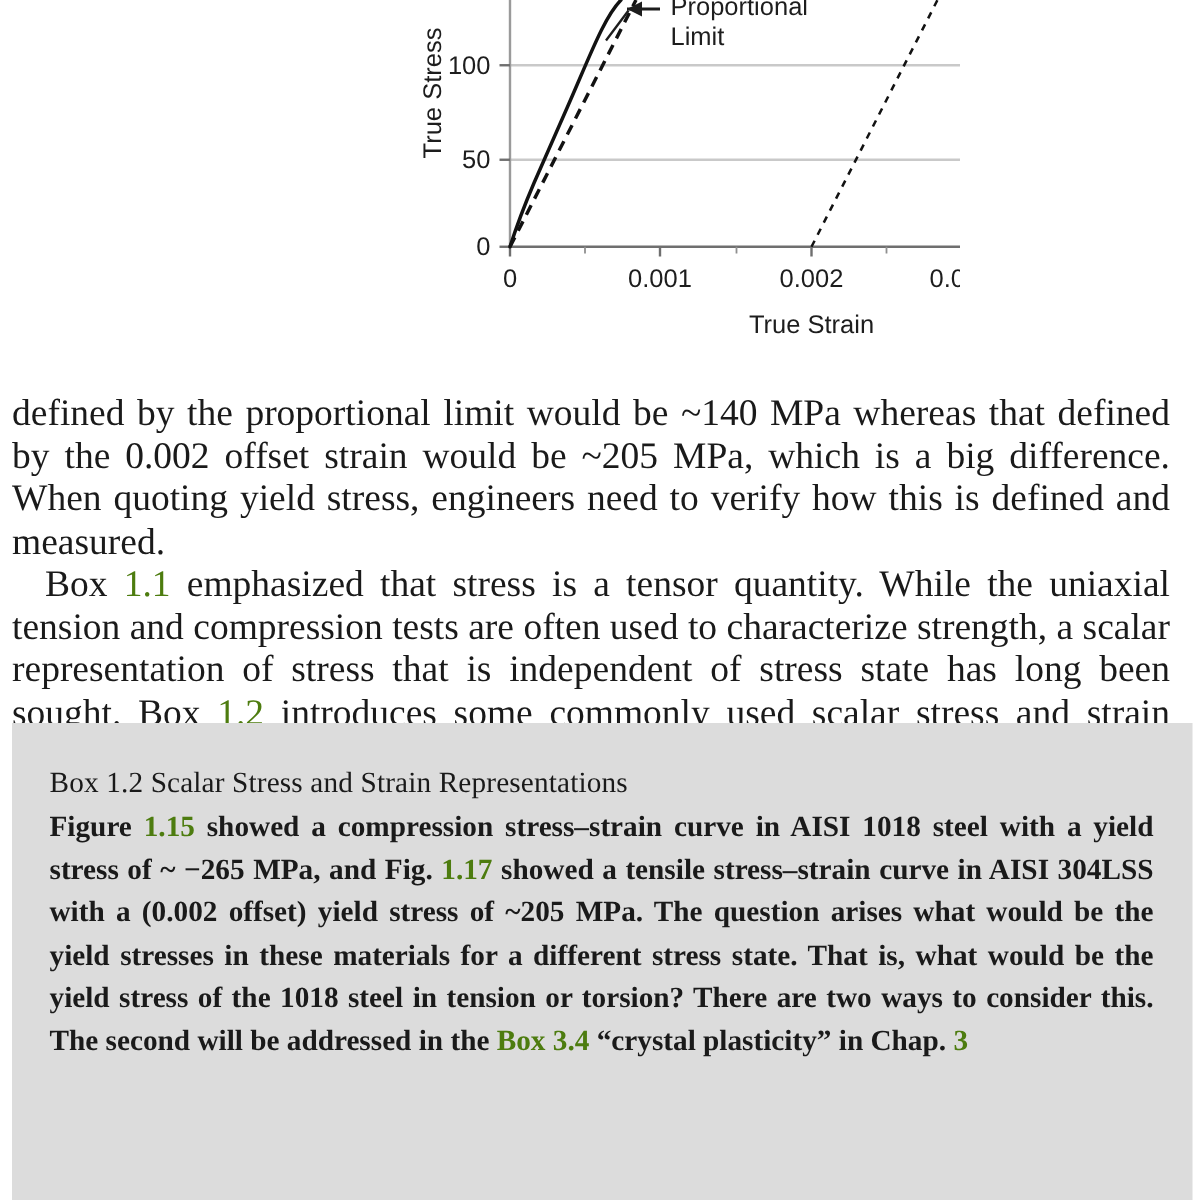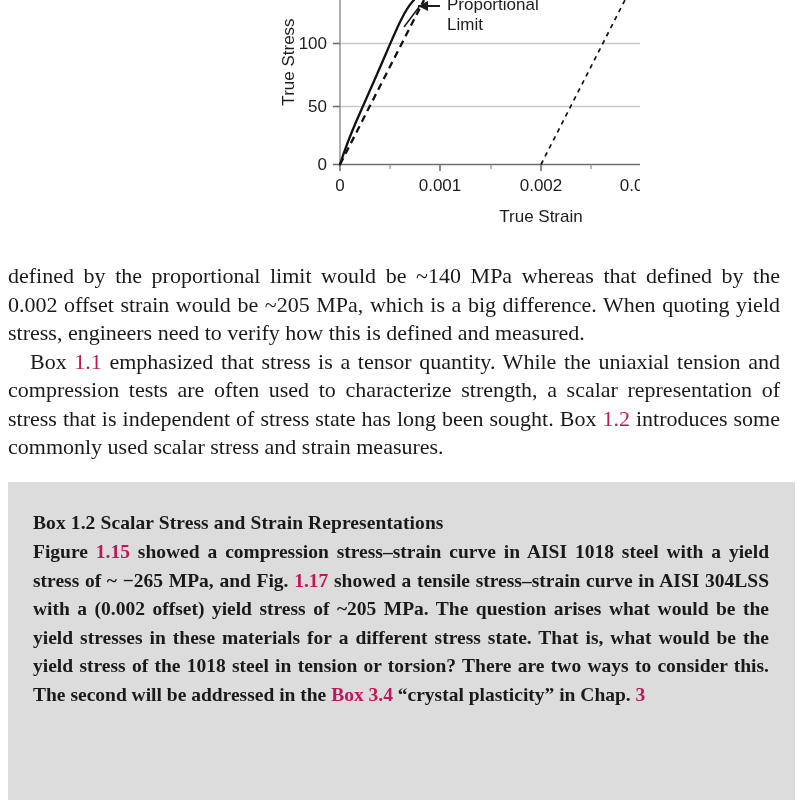--- a/index.html
+++ b/index.html
@@ -49,52 +49,52 @@
 
   
   #body-text {
     position: absolute;
     left: 8px;
     top: 262px;
     width: 772px;
   }
   p.para {
     margin: 0 0 0 0;
-    font-size: 22px;
+    font-size: 25px;
     line-height: 28.5px;
     text-align: justify;
     text-justify: inter-word;
     -webkit-hyphens: none;
     hyphens: none;
   }
   p.para + p.para {
     margin-top: 0;
   }
   p.indent {
     text-indent: 22px;
   }
   .xref {
-    color: #be185d;
+    color: #4d7c0f;
   }
 
   
   #gray-box {
     position: absolute;
     left: 8px;
     top: 482px;
     width: 787px;
     height: 318px;
     background: #dcdcdc;
     box-sizing: border-box;
     padding: 27px 26px 0 25px;
   }
   #gray-box .box-heading {
     margin: 0 0 2px 0;
     font-size: 19.5px;
-    font-weight: bold;
+    font-weight: normal;
     line-height: 27px;
     letter-spacing: 0.1px;
   }
   #gray-box p.para {
     font-size: 19.5px;
     line-height: 28.5px;
     font-weight: bold;
   }
 </style>
 </head>

